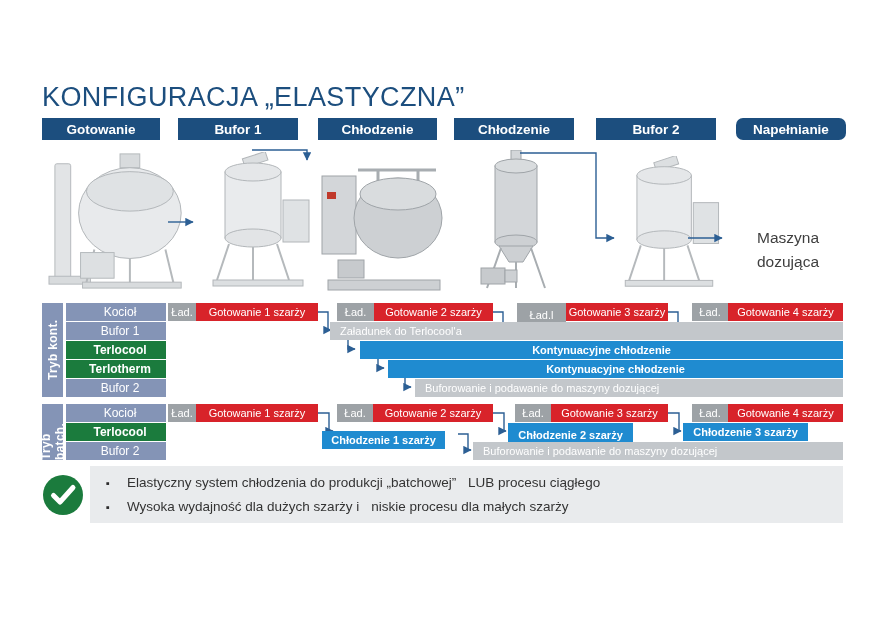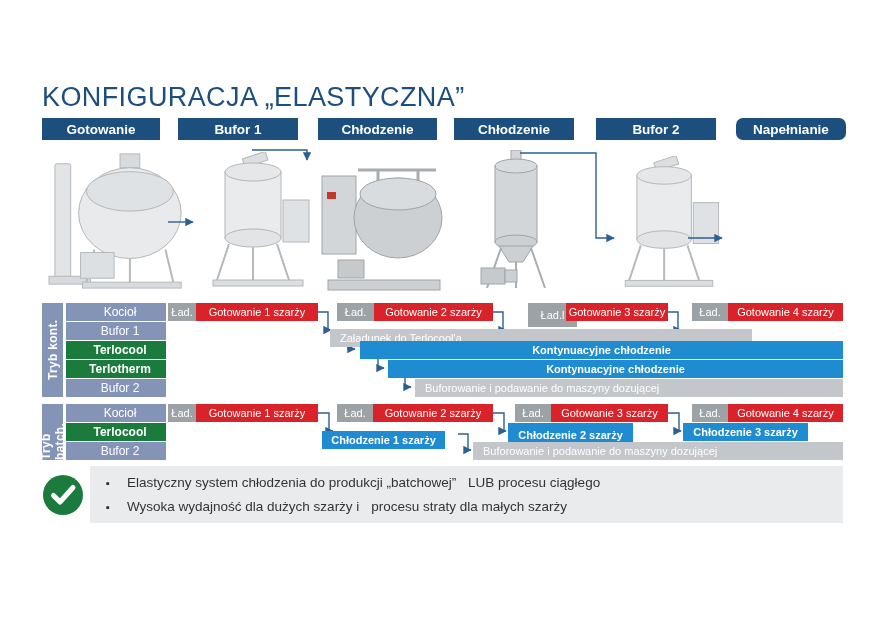--- a/index.html
+++ b/index.html
@@ -106,20 +106,21 @@
       <rect x="40" y="3" width="24" height="9" transform="rotate(-18 52 7)" fill="#DCDFE1" stroke="#B2B6B9"></rect>
       <rect x="22" y="20" width="56" height="66" fill="#E9EBED" stroke="#B2B6B9"></rect>
       <ellipse cx="50" cy="20" rx="28" ry="9" fill="#E5E7E9" stroke="#B2B6B9"></ellipse>
       <ellipse cx="50" cy="86" rx="28" ry="9" fill="#E2E4E6" stroke="#B2B6B9"></ellipse>
       <path d="M26,92 L14,128 M74,92 L86,128 M50,95 L50,130" stroke="#B5B9BC" fill="none" stroke-width="2"></path>
       <rect x="80" y="48" width="26" height="42" fill="#DFE2E4" stroke="#B2B6B9"></rect>
       <rect x="10" y="128" width="90" height="6" fill="#DCDFE1" stroke="#B2B6B9"></rect>
     </svg>
   </div>
 
+  <div class="output-label">Maszyna dozująca</div>
 
   <svg class="overlay" width="887" height="627" viewBox="0 0 887 627">
     <defs>
       <marker id="arr" markerWidth="8" markerHeight="8" refX="5.5" refY="3" orient="auto">
         <path d="M0,0 L6,3 L0,6 z" fill="#2C5F94"></path>
       </marker>
     </defs>
     <g stroke="#2C5F94" stroke-width="1.4" fill="none">
       <path d="M168,222 H193" marker-end="url(#arr)"></path>
       <path d="M252,150 H307 V160" marker-end="url(#arr)"></path>
@@ -138,26 +139,26 @@
     </g>
   </svg>
 
   <div id="gantt">
       <div class="side" style="top: 303px; height: 94px;">Tryb kont.</div>
       <div class="rowlabel" style="top: 303px;">Kocioł</div>
       <div class="bar load" style="left: 168px; top: 303px; width: 28px; height: 18px;">Ład.</div>
       <div class="bar cook" style="left: 196px; top: 303px; width: 122px; height: 18px;">Gotowanie 1 szarży</div>
       <div class="bar load" style="left: 337px; top: 303px; width: 37px; height: 18px;">Ład.</div>
       <div class="bar cook" style="left: 374px; top: 303px; width: 119px; height: 18px;">Gotowanie 2 szarży</div>
-      <div class="bar load" style="left: 517px; top: 303px; width: 49px; height: 24px; margin-left: 11px;">Ład.l</div>
+      <div class="bar load" style="left: 517px; top: 303px; width: 49px; height: 24px;">Ład.l</div>
       <div class="bar cook" style="left: 566px; top: 303px; width: 102px; height: 18px;">Gotowanie 3 szarży</div>
       <div class="bar load" style="left: 692px; top: 303px; width: 36px; height: 18px;">Ład.</div>
       <div class="bar cook" style="left: 728px; top: 303px; width: 115px; height: 18px;">Gotowanie 4 szarży</div>
       <div class="rowlabel" style="top: 322px;">Bufor 1</div>
-      <div class="bar span" style="left: 330px; top: 329px; width: 422px; height: 18px;">Załadunek do Terlocool'a</div>
+      <div class="bar span" style="left: 330px; top: 322px; width: 513px; height: 18px;">Załadunek do Terlocool'a</div>
       <div class="rowlabel green" style="top: 341px;">Terlocool</div>
       <div class="bar process" style="left: 360px; top: 341px; width: 483px; height: 18px;">Kontynuacyjne chłodzenie</div>
       <div class="rowlabel green" style="top: 360px;">Terlotherm</div>
       <div class="bar process" style="left: 388px; top: 360px; width: 455px; height: 18px;">Kontynuacyjne chłodzenie</div>
       <div class="rowlabel" style="top: 379px;">Bufor 2</div>
       <div class="bar span" style="left: 415px; top: 379px; width: 428px; height: 18px;">Buforowanie i podawanie do maszyny dozującej</div>
       <div class="side" style="top: 404px; height: 56px;">Tryb batch.</div>
       <div class="rowlabel" style="top: 404px;">Kocioł</div>
       <div class="bar load" style="left: 168px; top: 404px; width: 28px; height: 18px;">Ład.</div>
       <div class="bar cook" style="left: 196px; top: 404px; width: 122px; height: 18px;">Gotowanie 1 szarży</div>
@@ -179,18 +180,18 @@
     <circle cx="21" cy="21" r="20" fill="#1B7B3D"></circle>
     <path d="M11.5,21.5 L18,28 L31,13.5" stroke="#fff" stroke-width="5" fill="none" stroke-linecap="round" stroke-linejoin="round"></path>
   </svg>
   <div class="panel" id="bullets">
       <div class="bullet">
         <span class="marker">▪</span>
         <span><b>Elastyczny system chłodzenia</b><span> do produkcji „batchowej” </span><b>LUB</b><span> procesu ciągłego</span></span>
       </div>
       <div class="bullet">
         <span class="marker">▪</span>
-        <span><b>Wysoka wydajność</b><span> dla dużych szarży i </span><b>procesu straty</b><span> dla małych szarży</span></span>
+        <span><b>Wysoka wydajność</b><span> dla dużych szarży i </span><b>niskie procesu</b><span> dla małych szarży</span></span>
       </div>
     </div>
 
 
 </div>
 
 </body></html>

